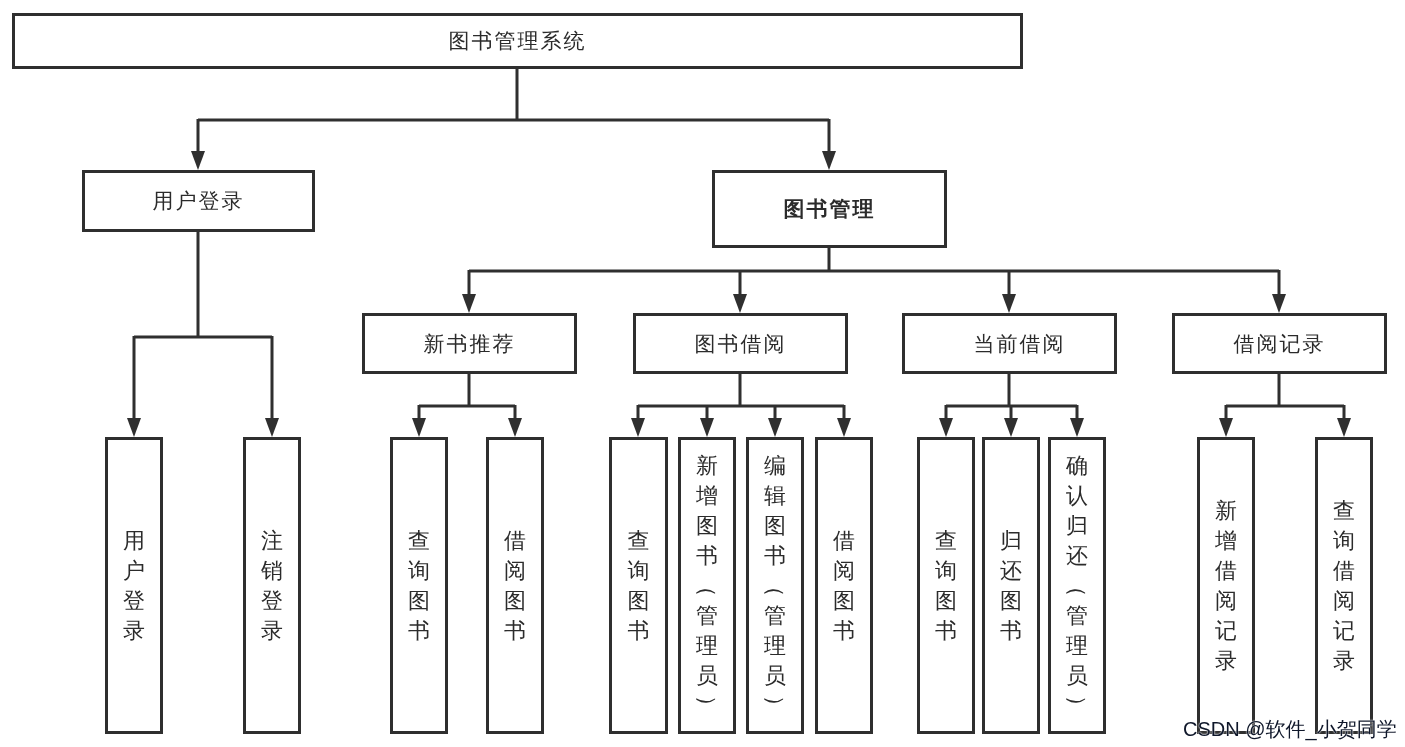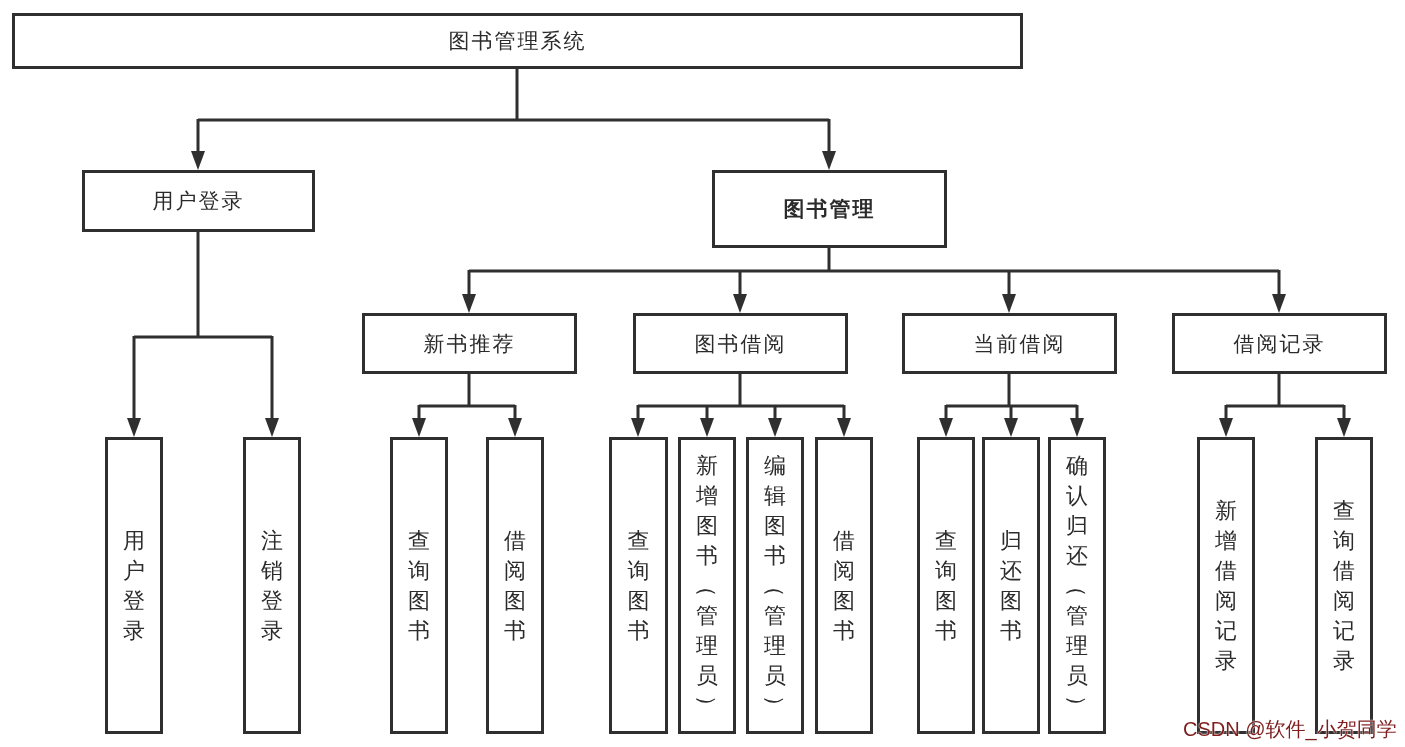--- a/index.html
+++ b/index.html
@@ -16,21 +16,21 @@
     border:3px solid #2f2f2f;background:#ffffff;
     display:flex;align-items:center;justify-content:center;
     color:#2b2b2b;font-size:21px;letter-spacing:2px;
     z-index:2;
   }
   .vlabel{display:flex;flex-direction:column;align-items:center;gap:8px;font-size:22px;letter-spacing:0;}
   .vlabel span{display:block;line-height:1;height:22px;width:24px;text-align:center;}
   .vlabel span.rot{transform:rotate(90deg);}
   .watermark{
     position:absolute;left:1183px;top:716px;z-index:3;
-    font-size:20px;color:#7f1d1d;white-space:nowrap;
+    font-size:20px;color:#0f172a;white-space:nowrap;
     text-shadow:0 0 2px #ffffff, 0 0 1px #ffffff;
   }
 </style>
 </head>
 <body>
 
 <div id="canvas">
 
   <svg id="wires" width="1405" height="747" viewBox="0 0 1405 747">
 

